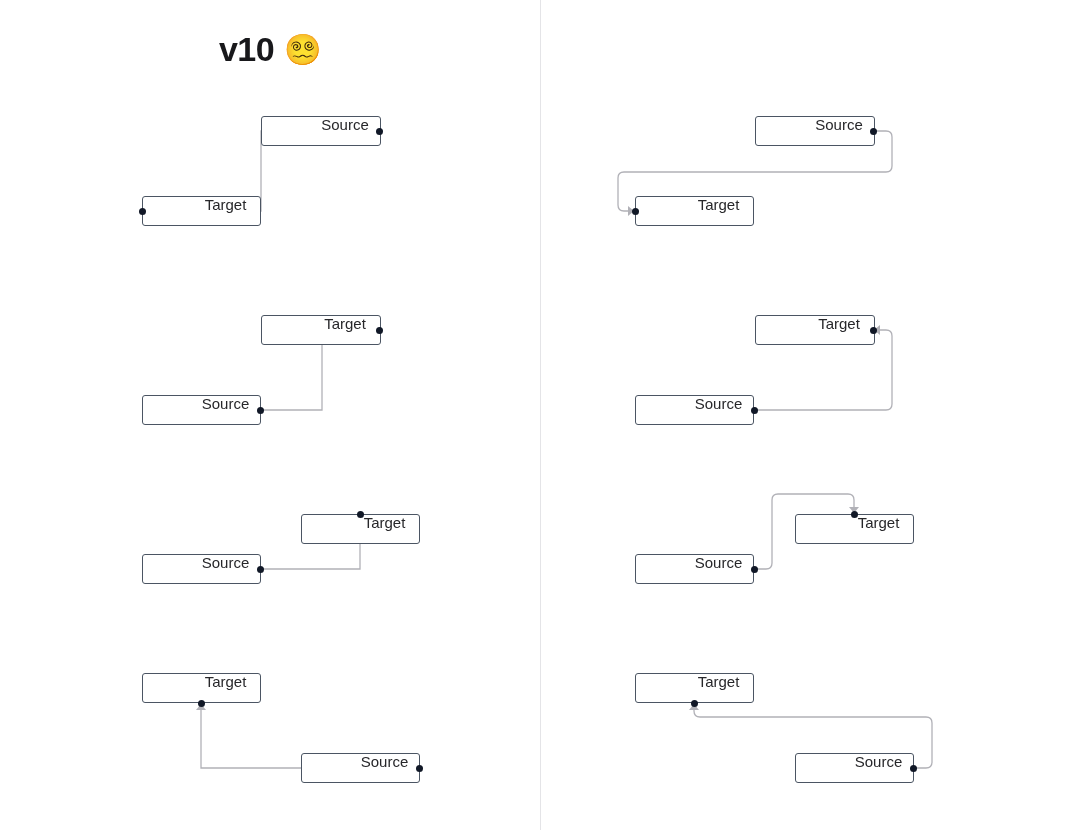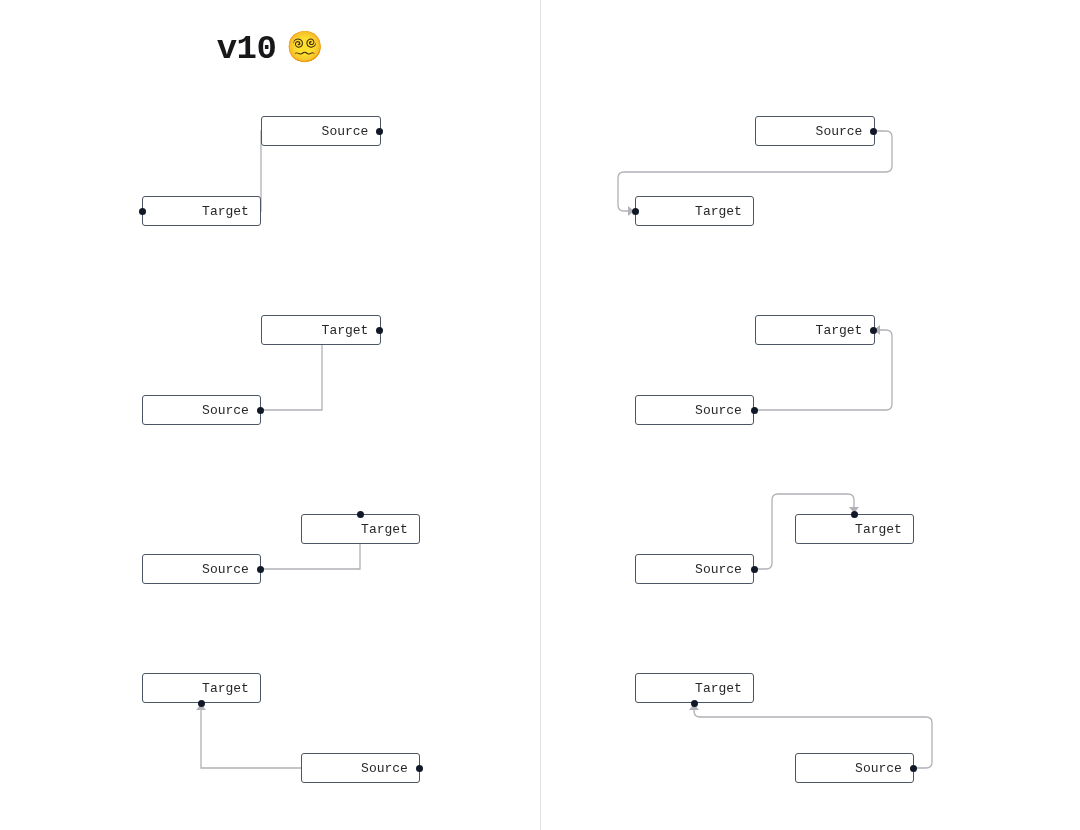--- a/index.html
+++ b/index.html
@@ -4,43 +4,43 @@
 <style>
   html,body{margin:0;padding:0;}
   body{
     width:1080px;height:830px;
     background:#ffffff;
     font-family:"Liberation Sans","DejaVu Sans",sans-serif;
     overflow:hidden;
     position:relative;
   }
   .panels{position:absolute;inset:0;display:flex;}
-  .panel{position:relative;width:540px;height:830px;font-family:Liberation Mono, monospace;}
+  .panel{position:relative;width:540px;height:830px;}
   .divider{
     position:absolute;left:540px;top:0;width:1px;height:830px;
     background:#e4e4e7;
   }
   .panel-title{
     position:absolute;top:30px;left:0;width:100%;
     text-align:center;
     font-size:34px;font-weight:bold;color:#18181b;
     letter-spacing:-0.5px;
     display:flex;align-items:center;justify-content:center;gap:10px;
   }
   .panel-title .emoji{font-size:30px;line-height:1;}
   .canvas{position:absolute;inset:0;}
   svg.edges{position:absolute;inset:0;width:540px;height:830px;pointer-events:none;}
   .node{
     position:absolute;
     box-sizing:border-box;
     background:#ffffff;
     border:1px solid #4b5563;
     border-radius:3px;
-    display:flex;align-items:center;justify-content:center;
-    font-size:13px;color:#27272a;
+    display:flex;justify-content:center;
+    font-size:15px;color:#27272a;
     line-height:1;
     z-index:3;
     padding-left:48px;
   }
   .handle{
     position:absolute;
     width:7px;height:7px;
     background:#111827;
     border-radius:50%;
     z-index:4;

